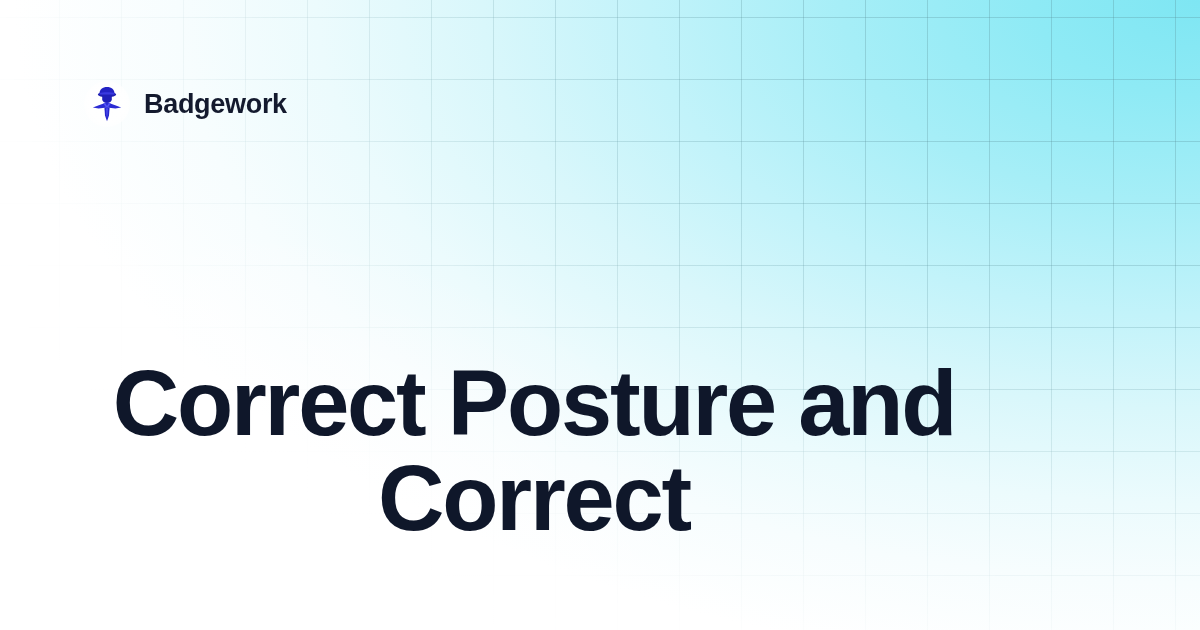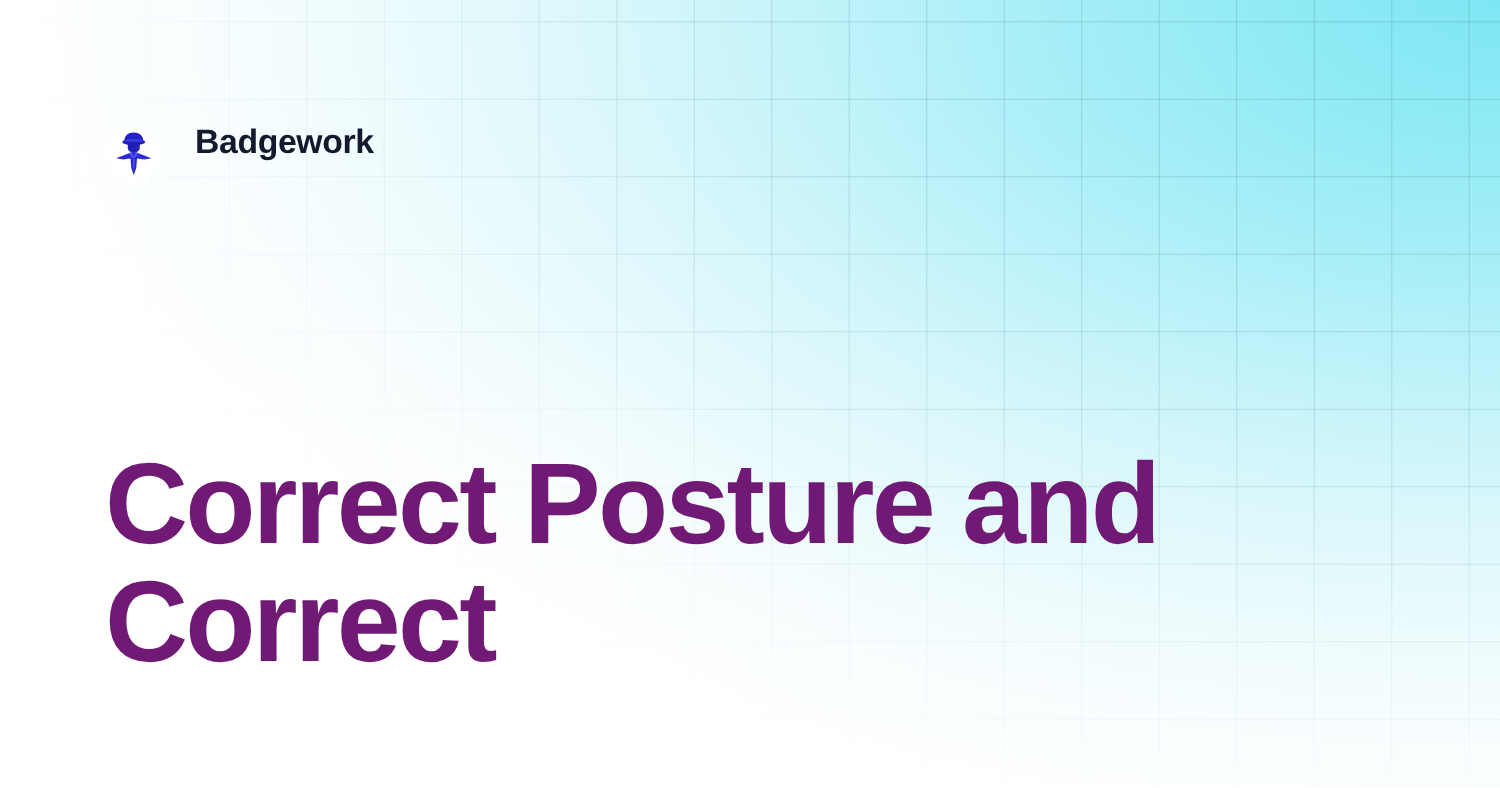--- a/index.html
+++ b/index.html
@@ -93,23 +93,23 @@
     width:100%;
     height:100%;
   }
 
   
   .brand {
     position:absolute;
     left:84px;
     top:81px;
     display:flex;
-    gap:26px;
+    align-items:center;
+    gap:14px;
     height:46px;
-    margin-top:19px;
   }
 
   .brand-mark {
     position:relative;
     width:46px;
     height:46px;
     display:flex;
     align-items:center;
     justify-content:center;
     flex:0 0 46px;
@@ -139,21 +139,22 @@
   
   .headline {
     position:absolute;
     left:84px;
     top:356px;
     width:900px;
     font-size:92px;
     font-weight:700;
     line-height:95px;
     letter-spacing:-2.2px;
-    color:#701a75;
+    color:#0f172a;
+    text-align:center;
   }
   .headline .hl-line { display:block; white-space:pre; }
 </style>
 </head>
 <body>
 
 <div class="card">
 
   <div class="bg-gradient"></div>
   <div class="bg-grid"></div>

